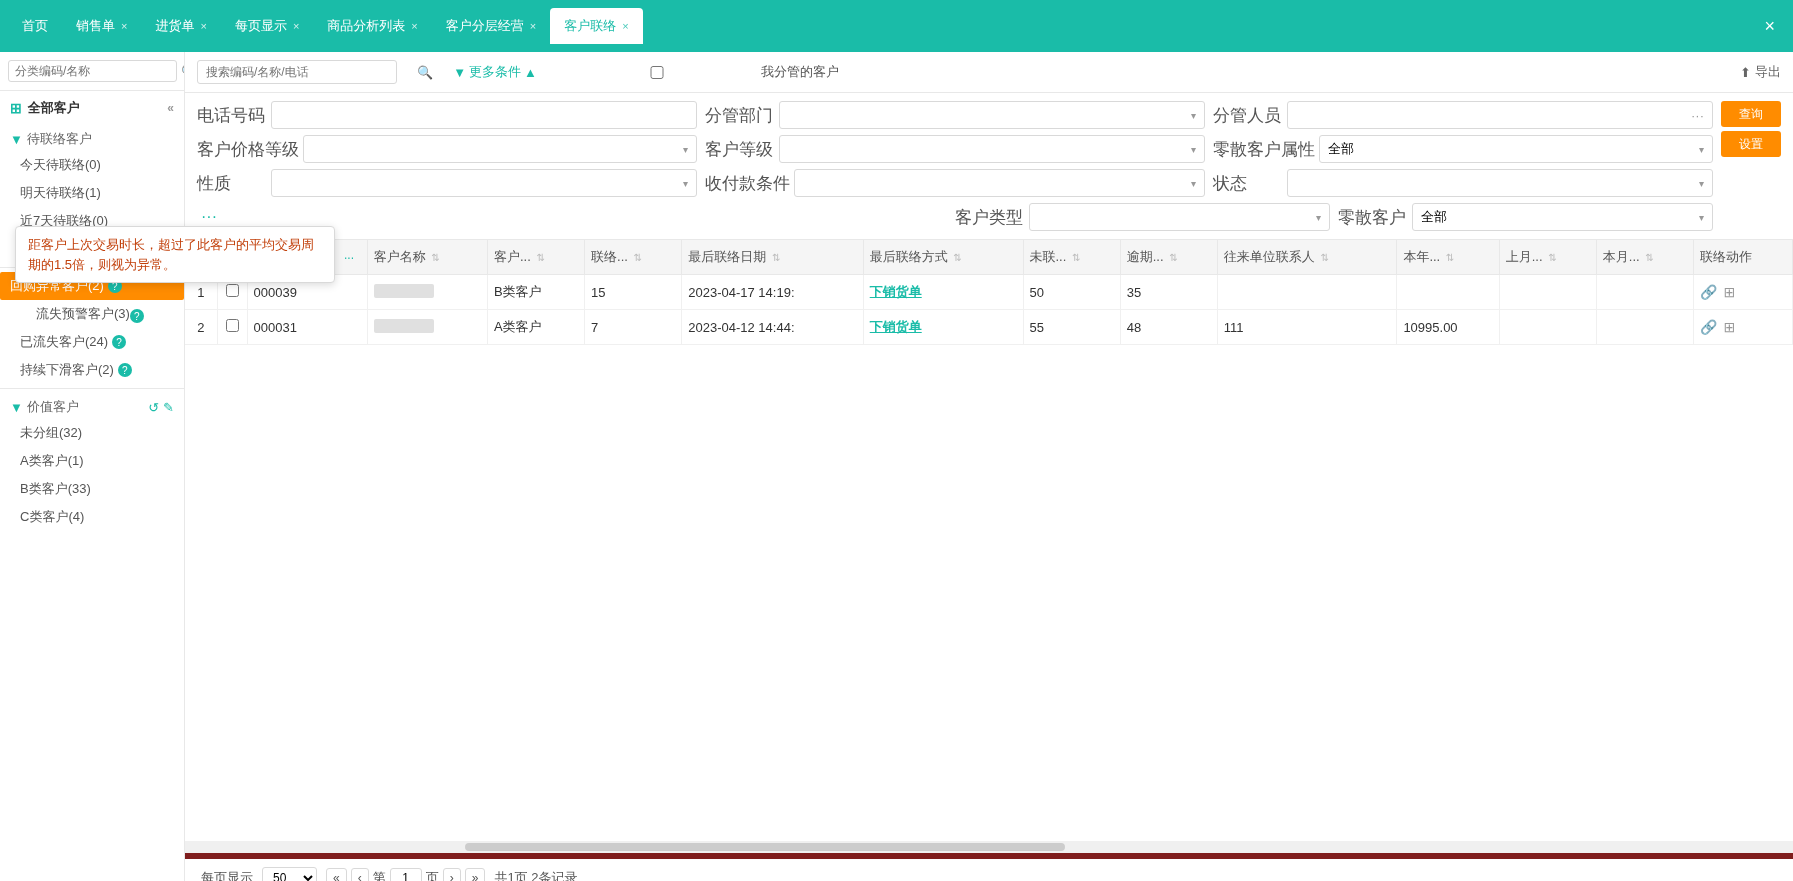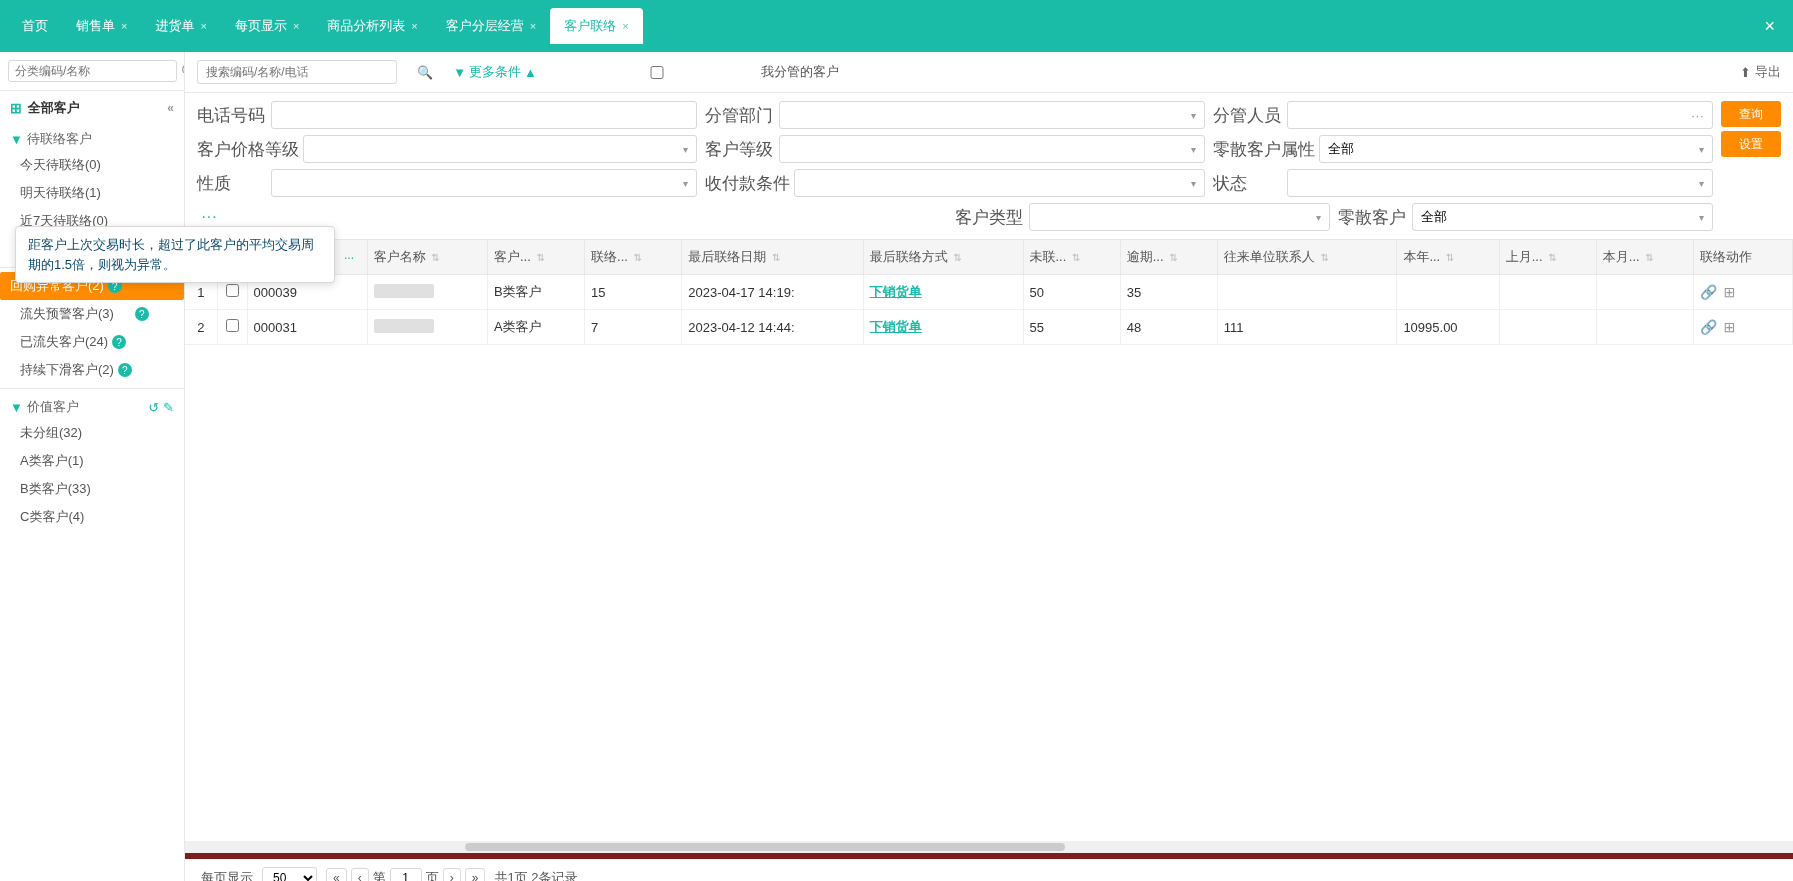--- a/index.html
+++ b/index.html
@@ -100,21 +100,21 @@
     .sidebar-group-editable .edit-icons { display: flex; gap: 4px; color: #1abca8; }
 
     
     .tooltip-box {
       position: absolute;
       background: white;
       border: 1px solid #d9d9d9;
       border-radius: 4px;
       padding: 8px 12px;
       font-size: 12px;
-      color: #0c4a6e;
+      color: #c2410c;
       box-shadow: 0 2px 8px rgba(0,0,0,0.15);
       left: 15px;
       top: 226px;
       z-index: 100;
       max-width: 320px;
       white-space: normal;
       line-height: 1.5;
     }
     .tooltip-box::after {
       content: '...';
@@ -437,21 +437,21 @@
 
       <div class="sidebar-divider"></div>
 
       <div style="position:relative;">
         <div class="sidebar-item active" style="display:flex;align-items:center;gap:4px;padding-left:10px;">
           <span>回购异常客户(2)</span>
           <span style="background:#1abca8;color:white;border-radius:50%;width:14px;height:14px;font-size:10px;display:flex;align-items:center;justify-content:center;">?</span>
         </div>
       </div>
 
-      <div class="sidebar-item" style="display:flex;align-items:center;gap:21px;">
+      <div class="sidebar-item" style="display:flex;align-items:flex-end;gap:0;margin-left:16px;">
         <span>流失预警客户(3)</span>
         <span style="background:#1abca8;color:white;border-radius:50%;width:14px;height:14px;font-size:10px;display:flex;align-items:center;justify-content:center;">?</span>
       </div>
       <div class="sidebar-item" style="display:flex;align-items:center;gap:4px;">
         <span>已流失客户(24)</span>
         <span style="background:#1abca8;color:white;border-radius:50%;width:14px;height:14px;font-size:10px;display:flex;align-items:center;justify-content:center;">?</span>
       </div>
       <div class="sidebar-item" style="display:flex;align-items:center;gap:4px;">
         <span>持续下滑客户(2)</span>
         <span style="background:#1abca8;color:white;border-radius:50%;width:14px;height:14px;font-size:10px;display:flex;align-items:center;justify-content:center;">?</span>

